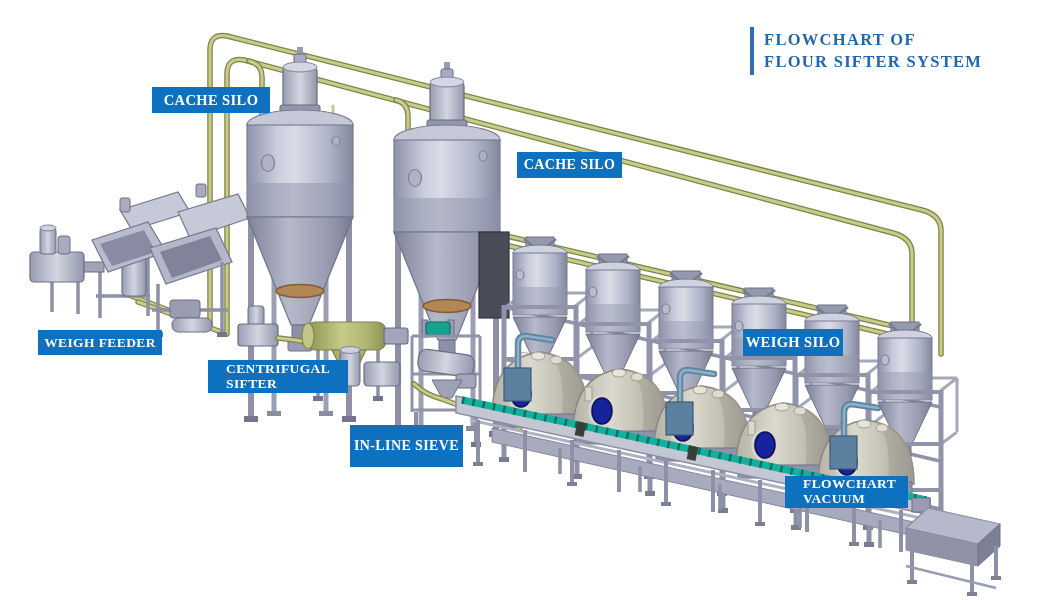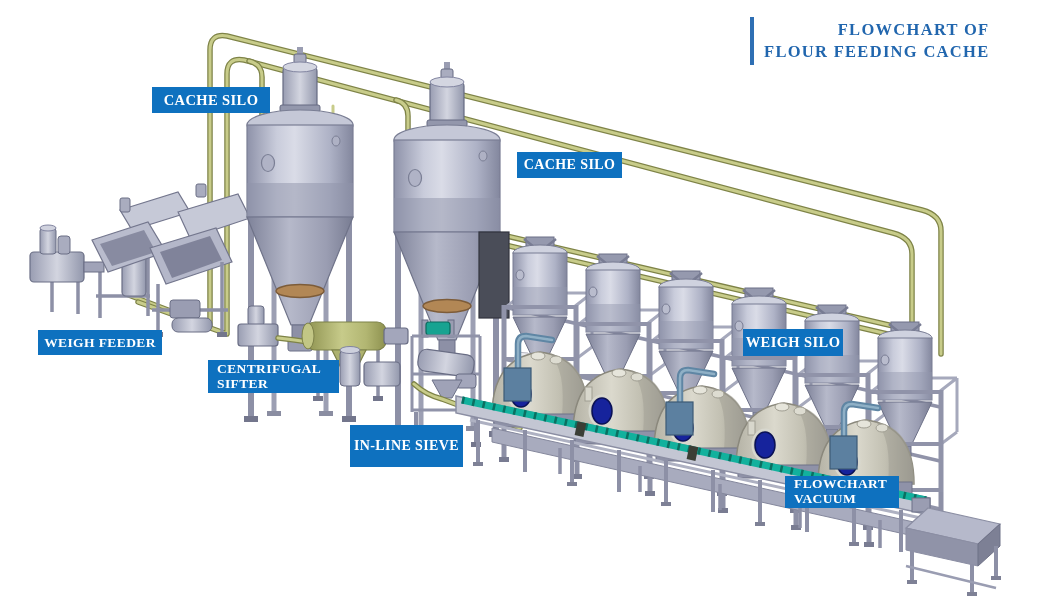--- a/index.html
+++ b/index.html
@@ -6,34 +6,34 @@
   #stage{position:relative;width:1050px;height:600px;background:#fff;overflow:hidden;
          font-family:"Liberation Serif","DejaVu Serif",serif;}
   svg.scene{position:absolute;left:0;top:0;}
 
   
   .label{position:absolute;display:flex;align-items:center;justify-content:center;
          background:var(--label-background,#0e71bf);color:var(--label-text,#fff);
          font-weight:bold;font-size:14.5px;letter-spacing:.4px;white-space:nowrap;
          z-index:5;text-align:right;}
   .label.two{flex-direction:column;align-items:flex-start;justify-content:center;
-         padding-left:9px;font-size:13.5px;line-height:1.08;}
+         padding-left:18px;font-size:13.5px;line-height:1.08;}
   .lbl-cache1{left:152px;top:87px;width:118px;height:26px;}
   .lbl-cache2{left:517px;top:152px;width:105px;height:26px;font-size:14px;}
   .lbl-vacuum{left:38px;top:330px;width:124px;height:25px;font-size:13.5px;}
   .lbl-sifter{left:208px;top:360px;width:122px;height:33px;}
   .lbl-sieve{left:350px;top:425px;width:113px;height:42px;font-size:14px;}
   .lbl-weigh{left:743px;top:329px;width:100px;height:27px;}
   .lbl-knead{left:785px;top:476px;width:105px;height:32px;font-size:13px;}
 
   
-  .title{position:absolute;left:750px;top:17px;z-index:5;
+  .title{position:absolute;left:750px;top:27px;z-index:5;
          border-left:4.5px solid var(--title-bar,#2e6fb4);
          padding:2px 0 2px 10px;color:var(--title-text,#2166ae);
-         font-weight:bold;font-size:16.5px;letter-spacing:1.3px;line-height:1.32;text-align:right;}
+         font-weight:bold;font-size:16.5px;letter-spacing:1.3px;line-height:1.32;}
 
   
   .pipe{fill:none;stroke-linecap:round;stroke-linejoin:round;}
   .pipe-casing{stroke:#7e8347;stroke-width:5.5;}
   .pipe-core{stroke:var(--pipe,#c8cc8a);stroke-width:3;}
   .teal-rail{stroke:var(--conveyor-teal,#12b19d);}
   .port-blue{fill:var(--kneader-port-blue,#16239c);}
   .beam{stroke:#9093a9;fill:none;}
   .beam-light{stroke:#a6a9bc;fill:none;}
   .leg{stroke:#8d90a6;fill:none;}
@@ -273,21 +273,21 @@
     <path d="M906 566 L996 588" stroke="#9a9db2" stroke-width="2.5" fill="none"></path>
     <rect x="907" y="580" width="10" height="4" fill="#7e8196"></rect>
         <rect x="967" y="592" width="10" height="4" fill="#7e8196"></rect>
     <rect x="991" y="576" width="10" height="4" fill="#7e8196"></rect>
   </g>
 </svg>
 
 <div class="title">
   <div>
     <div>FLOWCHART OF</div>
-    <div>FLOUR FEEDING CACHE</div>
+    <div>FLOUR SIFTER SYSTEM</div>
   </div>
 </div>
 
 <div class="label lbl-cache1">
   <span>CACHE SILO</span>
 </div>
 <div class="label lbl-cache2">
   <span>CACHE SILO</span>
 </div>
 <div class="label lbl-vacuum">

